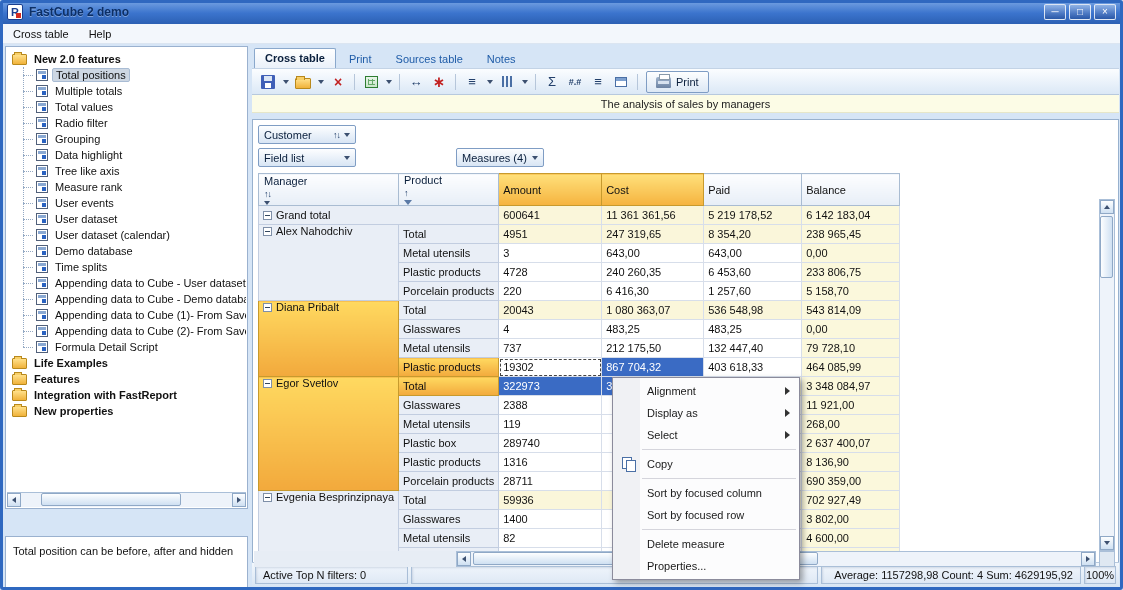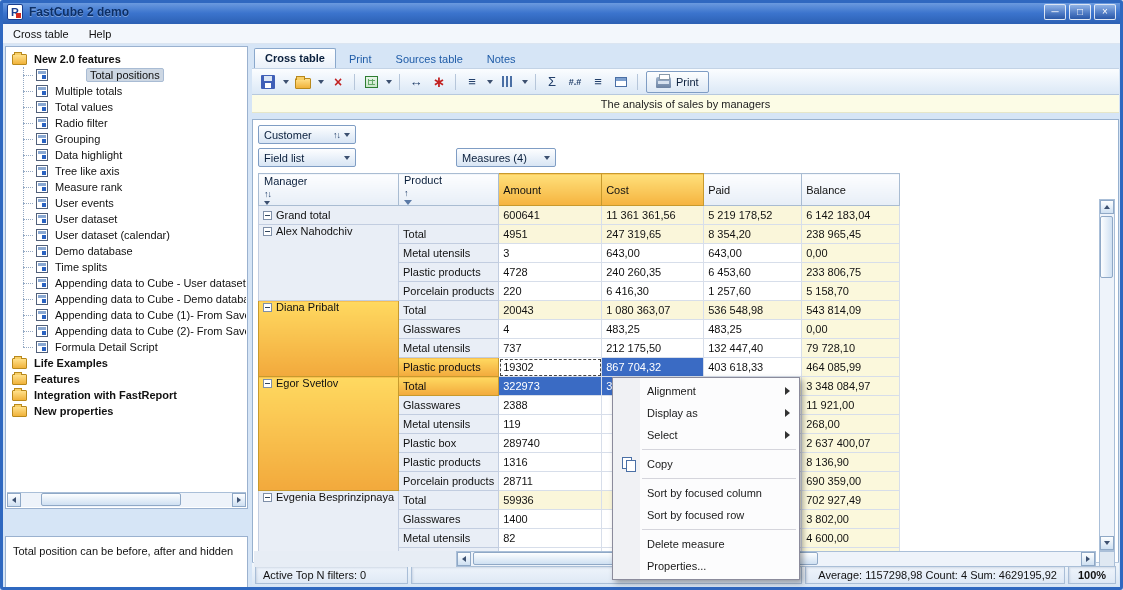--- a/index.html
+++ b/index.html
@@ -31,21 +31,21 @@
   .tree-panel { position:absolute; left:5px; top:46px; width:243px; height:463px; background:#fff; border:1px solid #9ab1cf; }
   .tree { position:absolute; left:1px; top:1px; right:1px; bottom:17px; overflow:hidden; padding:3px 0 0 5px; }
   .tnode { height:16px; display:flex; align-items:center; white-space:nowrap; }
   .root-row { font-weight:bold; }
   .children { position:relative; }
   .children::before { content:""; position:absolute; left:11px; top:0; height:calc(100% - 8px); border-left:1px dotted #93a9c4; }
   .child { padding-left:24px; position:relative; }
   .child::before { content:""; position:absolute; left:11px; top:8px; width:10px; border-top:1px dotted #93a9c4; }
   .folder-row { font-weight:bold; }
   .tlabel { padding:1px 3px; }
-  .sel-item { background:#cdd7e3; border:1px solid #a9bcd4; border-radius:2px; padding:0 3px;margin-left:34px; }
+  .sel-item { background:#cdd7e3; border:1px solid #a9bcd4; border-radius:2px; padding:0 3px; }
   .tfolder { width:15px; height:11px; flex:none; margin-right:4px; background:linear-gradient(#ffe08a,#f0b23a);
     border:1px solid #b9891c; border-radius:1px; position:relative; }
   .tfolder::before { content:""; position:absolute; top:-3px; left:1px; width:6px; height:2px; background:#f8cf66;
     border:1px solid #b9891c; border-bottom:none; }
   .leaf { width:12px; height:12px; border:1px solid #51607a; background:#fff; position:relative; flex:none; margin-right:4px; }
   .leaf::before { content:""; position:absolute; left:1px; right:1px; top:1px; height:3px; background:#89a8d2; }
   .leaf::after { content:""; position:absolute; right:1px; bottom:1px; width:4px; height:4px; background:#2a62c0; }
   .tree-hscroll { position:absolute; left:1px; right:1px; bottom:1px; height:15px; display:flex; background:#eef3fa; border-top:1px solid #aabfd8; }
   .desc-box { position:absolute; left:5px; top:513px; width:243px; height:72px; background:#fff; border:1px solid #9ab1cf; padding:8px 7px;margin-top:23px; }
 
@@ -87,21 +87,21 @@
     border-bottom:1px solid #e6e6c9; text-align:center; line-height:18px; color:#222; }
 
   
   .pivot { position:absolute; left:252px; top:119px; width:867px; height:449px; background:#fff; border:1px solid #98b1ce; overflow:hidden; }
   .dd { position:absolute; height:19px; background:linear-gradient(#fdfeff,#d8e5f4); border:1px solid #7f9dc4; border-radius:2px;
     display:flex; align-items:center; padding:0 5px; gap:4px; color:#0a1f3c; }
   .dd .lbl { flex:1; overflow:hidden; white-space:nowrap; }
   .updown { font-size:9px; letter-spacing:-1px; color:#23406b; flex:none; }
   #dd-customer { left:5px; top:5px; width:98px; }
   #dd-fieldlist { left:5px; top:28px; width:98px; }
-  #dd-measures { left:203px; top:28px; width:100px; }
+  #dd-measures { left:203px; top:28px; width:88px; }
 
   table.pv { position:absolute; left:5px; top:53px; border-collapse:collapse; table-layout:fixed; }
   .pv td, .pv th { border:1px solid #d7deea; padding:0 4px; height:19px; font-weight:normal; text-align:left;
     white-space:nowrap; overflow:hidden; font-size:11px; }
   .pv tr.hdr th { height:25px; background:linear-gradient(#fdfeff,#e7eef7); border-color:#a9bcd2; }
   .pv th.fieldth { padding:0 2px; background:linear-gradient(#fdfeff,#d8e5f4); border-color:#7f9dc4; }
   .fieldin { display:flex; align-items:flex-start; gap:2px; padding:0 3px; color:#0a1f3c;flex-direction:column; }
   .fieldin .lbl { flex:1; overflow:hidden; }
   .goldh { background:linear-gradient(#ffe07a,#f5b33f) !important; border-color:#c79a2d !important; }
   .rh { background:#e9eef6; border-color:#c2cde0 !important; }
@@ -138,21 +138,21 @@
 
   
   .statusbar { position:absolute; left:252px; top:562px; right:4px; height:24px;
     background:linear-gradient(#f2f7fc,#d9e6f4); border-top:1px solid #b7c9de;
     display:flex; align-items:center; padding:2px 3px; gap:3px;justify-content:space-between; }
   .spanel { height:18px; border:1px solid #a9bed7; box-shadow:inset 1px 1px 2px rgba(120,140,170,.25);
     background:linear-gradient(#eef4fb,#dfe9f5); display:flex; align-items:center; padding:0 7px; white-space:nowrap; }
   #sp-topn { width:153px; }
   #sp-mid { flex:1; }
   #sp-stats { width:260px; justify-content:flex-end; }
-  #sp-zoom { width:48px; justify-content:center;font-weight:bold; }
+  #sp-zoom { width:32px; justify-content:center; }
 
   
   .ctx { position:absolute; left:570px; top:377px; width:188px; z-index:100; padding:2px 0;
     background:linear-gradient(90deg,#f0f1f4 0,#f0f1f4 27px,#fcfcfd 27px);
     border:1px solid #8b8b9b; box-shadow:3px 3px 6px rgba(0,0,0,.35);margin-left:42px; }
   .mi { height:22px; display:flex; align-items:center; padding:0 9px 0 34px; position:relative; color:#1a1a1a; }
   .mi .sub { margin-left:auto; width:0; height:0; border-top:4px solid transparent; border-bottom:4px solid transparent; border-left:5px solid #333; }
   .msep { height:1px; background:#d5d5dc; margin:3px 3px 3px 29px; }
   .copy-ico { position:absolute; left:9px; top:4px; width:13px; height:14px; }
   .copy-ico::before { content:""; position:absolute; left:0; top:0; width:8px; height:10px; background:#fff; border:1px solid #4a6fa5; }

